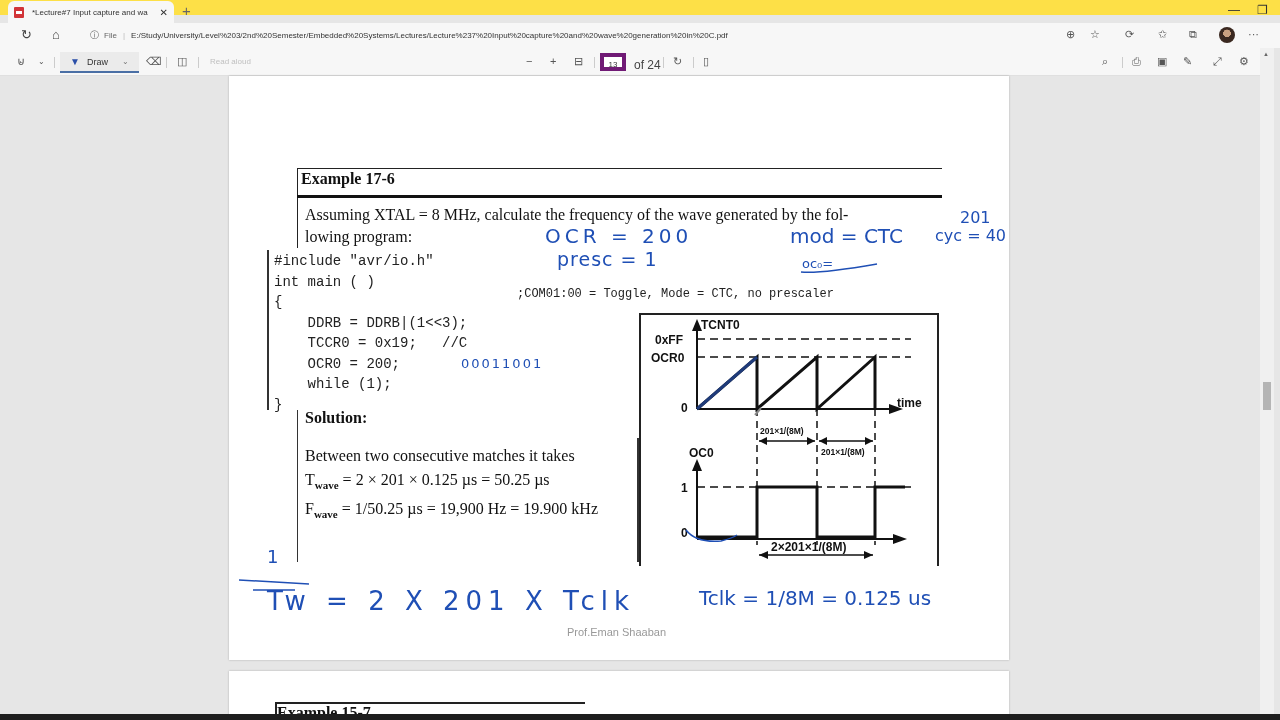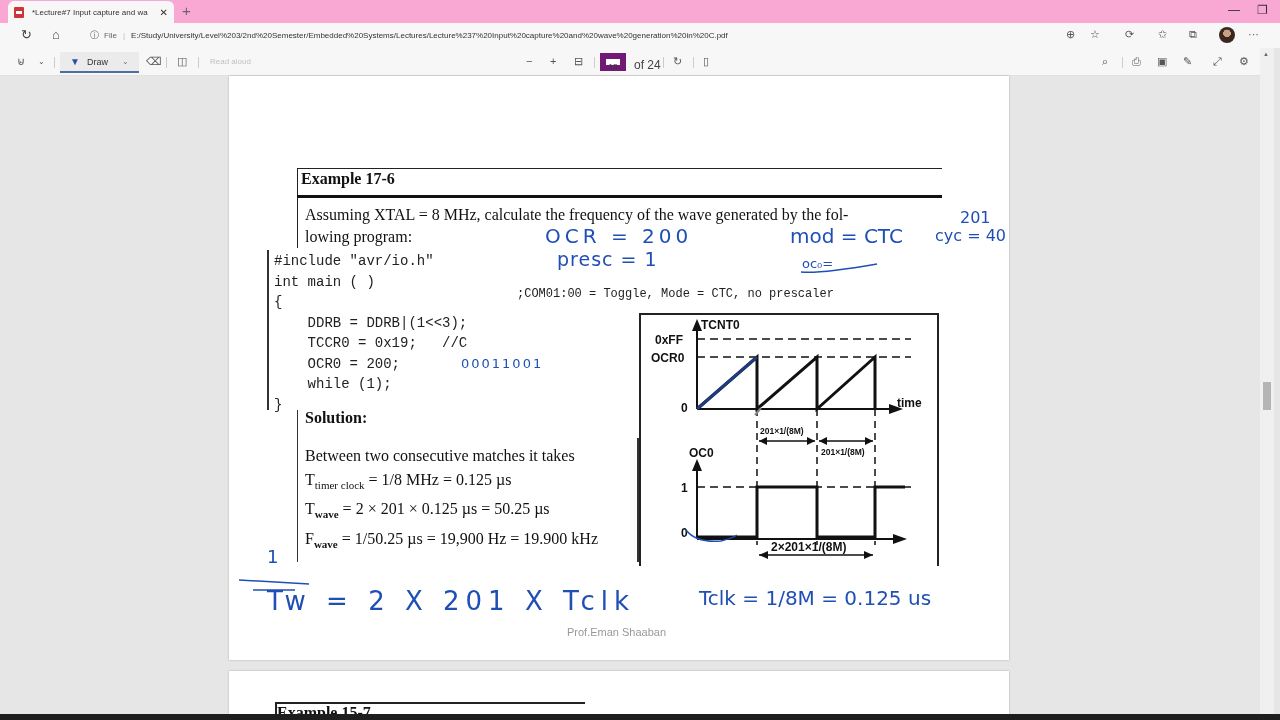--- a/index.html
+++ b/index.html
@@ -1,19 +1,19 @@
 <!DOCTYPE html>
 <html><head>
 <meta charset="utf-8">
 <style>
   * { box-sizing: border-box; margin: 0; padding: 0; }
   html, body { width: 1280px; height: 720px; overflow: hidden; background: #e6e6e6; font-family: "Liberation Sans", sans-serif; }
 
   
-  .tabstrip { position: absolute; left: 0; top: 0; width: 1280px; height: 23px; background: #f9a8d4; }
+  .tabstrip { position: absolute; left: 0; top: 0; width: 1280px; height: 15px; background: #fde047; }
   .tab { position: absolute; left: 8px; top: 1px; width: 166px; height: 22px; background: #f7f7f7; border-radius: 6px 6px 0 0; display: flex; align-items: center; padding: 0 6px; font-size: 8px; color: #333; }
   .tab .pdf-ico { width: 10px; height: 11px; background: #d13438; border-radius: 1px; margin-right: 8px; position: relative; }
   .tab .pdf-ico::after { content: ""; position: absolute; left: 2px; top: 4px; width: 6px; height: 3px; background: #fff; }
   .tab .title { flex: 1; white-space: nowrap; overflow: hidden; }
   .tab .close { font-size: 10px; color: #333; margin-left: 4px; }
   .newtab { position: absolute; left: 182px; top: 2px; font-size: 15px; color: #666; }
   .win-ctrl { position: absolute; top: 3px; font-size: 12px; color: #333; }
 
   
   .addrbar { position: absolute; left: 0; top: 23px; width: 1280px; height: 25px; background: #f7f7f7; }
@@ -26,21 +26,21 @@
   .avatar { position: absolute; left: 1219px; top: 27px; width: 16px; height: 16px; border-radius: 50%; background: radial-gradient(circle at 50% 40%, #c9a080 0 30%, #3a2820 32%); }
 
   
   .pdfbar { position: absolute; left: 0; top: 48px; width: 1260px; height: 28px; background: #f7f7f7; border-bottom: 1px solid #e0e0e0; }
   .pdfbar .ic { position: absolute; top: 7px; font-size: 11px; color: #555; }
   .draw-btn { position: absolute; left: 60px; top: 4px; width: 79px; height: 21px; background: #ebebeb; border-bottom: 2px solid #4a6fa5; display: flex; align-items: center; padding-left: 10px; font-size: 9px; color: #333; }
   .draw-btn .tri { color: #2b4fa8; margin-right: 7px; font-size: 10px; }
   .draw-btn .chev { margin-left: 14px; color: #777; font-size: 8px; }
   .read-aloud { position: absolute; left: 210px; top: 9px; font-size: 8px; color: #c0c0c0; }
   .vsep { position: absolute; top: 9px; width: 1px; height: 11px; background: #ccc; }
-  .page-input { position: absolute; left: 600px; top: 53px; width: 26px; height: 18px; border: 6px solid #701a75; background: #fff; font-size: 8px; color: #333; text-align: center; line-height: 16px; }
+  .page-input { position: absolute; left: 600px; top: 53px; width: 26px; height: 18px; border: 4px solid #701a75; background: #fff; font-size: 8px; color: #333; text-align: center; line-height: 16px; }
   .page-of { position: absolute; left: 634px; top: 58px; font-size: 12px; color: #444; }
 
   
   .vscroll { position: absolute; left: 1260px; top: 48px; width: 14px; height: 666px; background: #f0f0f0; }
   .vscroll .up { position: absolute; left: 3px; top: 3px; font-size: 6px; color: #666; }
   .vscroll .thumb { position: absolute; left: 3px; top: 334px; width: 8px; height: 28px; background: #b5b5b5; }
   .bottom-bar { position: absolute; left: 0; top: 714px; width: 1280px; height: 6px; background: #1e1e1e; }
 
   
   .page { position: absolute; left: 229px; top: 76px; width: 780px; height: 584px; background: #fff; box-shadow: 0 0 2px rgba(0,0,0,0.25); }
@@ -162,21 +162,20 @@
   <div class="code mono"><div>#include "avr/io.h"</div><div>int main ( )</div><div>{</div><div>    DDRB = DDRB|(1&lt;&lt;3);</div><div>    TCCR0 = 0x19;   //C</div><div>    OCR0 = 200;</div><div>    while (1);</div><div>}</div></div>
   <div class="code-comment mono">;COM01:00 = Toggle, Mode = CTC, no prescaler</div>
 
   <div class="sol-left"></div>
   <div class="sol-right"></div>
   <div class="sol-title serif">Solution:</div>
   <div class="sol-lines serif">
     <div class="justify">
       <span>Between two consecutive matches it takes</span>
     </div>
-    <div><span>T</span><sub class="nb">timer clock</sub><span> = 1/8 MHz = 0.125 µs</span></div>
     <div><span>T</span><sub>wave</sub><span> = 2 × 201 × 0.125 µs = 50.25 µs</span></div>
     <div><span>F</span><sub>wave</sub><span> = 1/50.25 µs = 19,900 Hz = 19.900 kHz</span></div>
   </div>
 
   <div class="fig">
     <svg width="300" height="253" viewBox="0 0 300 253" font-family="Liberation Sans, sans-serif" font-weight="bold">
 
       <line x1="56" y1="94" x2="56" y2="10" stroke="#111" stroke-width="2"></line>
       <polygon points="51,16 56,4 61,16" fill="#111"></polygon>
       <line x1="56" y1="94" x2="252" y2="94" stroke="#111" stroke-width="2"></line>

